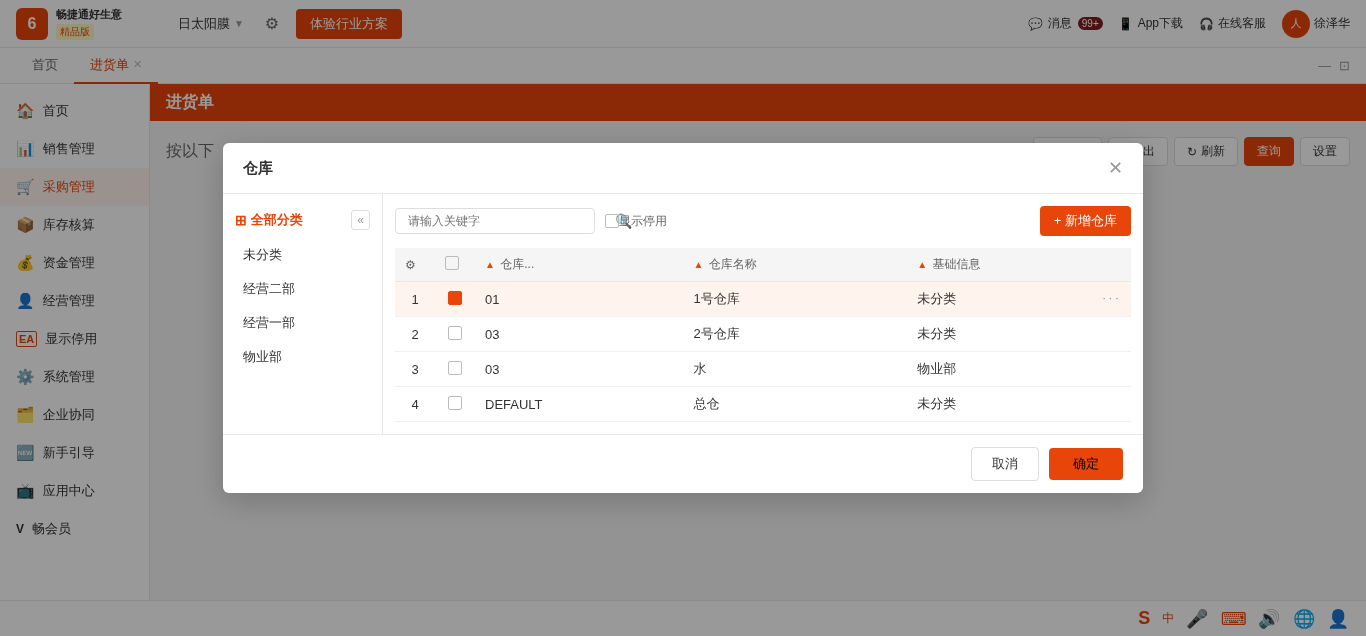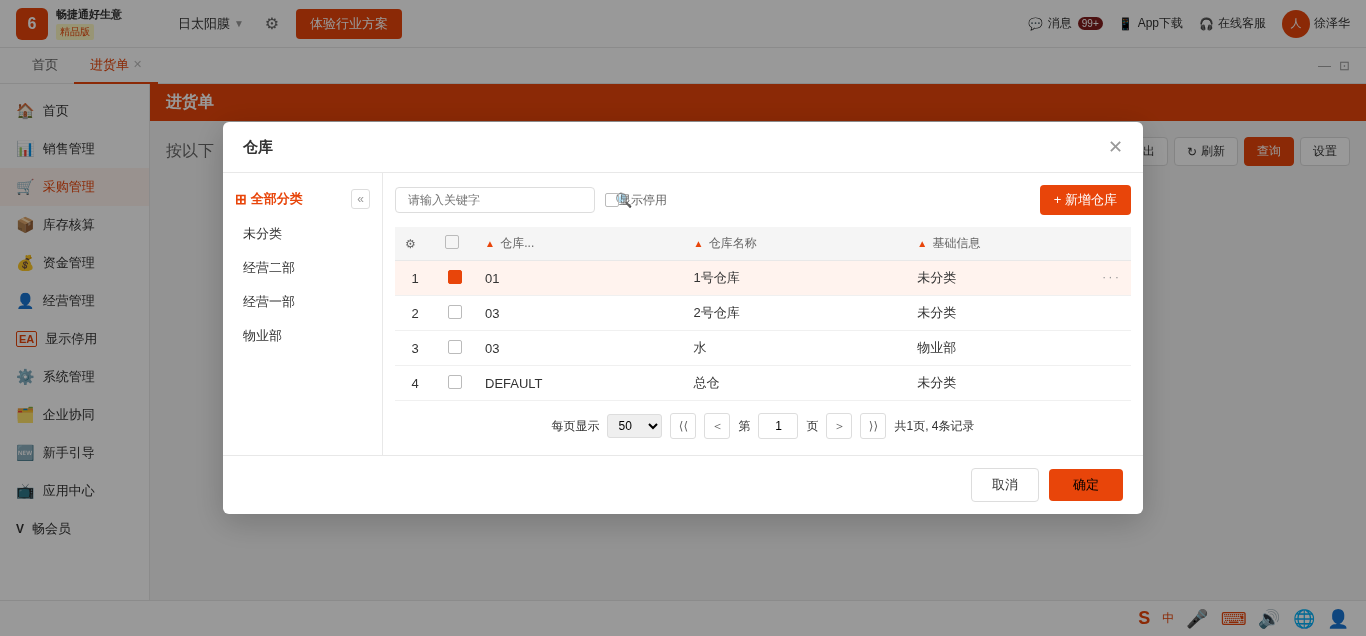--- a/index.html
+++ b/index.html
@@ -535,36 +535,20 @@
                   <div class="checkbox-sq"></div>
                 </td>
                 <td>DEFAULT</td>
                 <td>总仓</td>
                 <td>未分类</td>
               </tr>
             </tbody>
           </table>
         </div>
 
-        <div class="pagination-area">
-          <span>每页显示</span>
-          <select class="page-select">
-            <option>50</option>
-            <option>20</option>
-            <option>100</option>
-          </select>
-          <div class="page-btn">⟨⟨</div>
-          <div class="page-btn">＜</div>
-          <span>第</span>
-          <input type="text" class="page-input" value="1" style="">
-          <span>页</span>
-          <div class="page-btn">＞</div>
-          <div class="page-btn">⟩⟩</div>
-          <span>共1页, 4条记录</span>
-        </div>
       </div>
     </div>
 
     <div class="modal-footer">
       <button class="btn-cancel">取消</button>
       <button class="btn-confirm">确定</button>
     </div>
   </div>
 </div>
 

